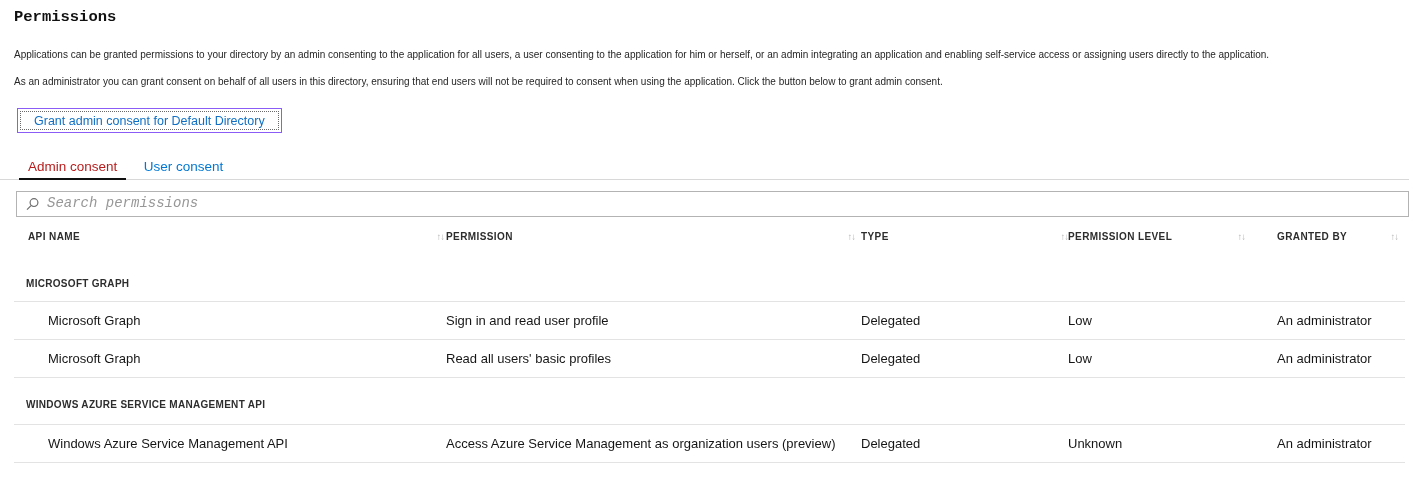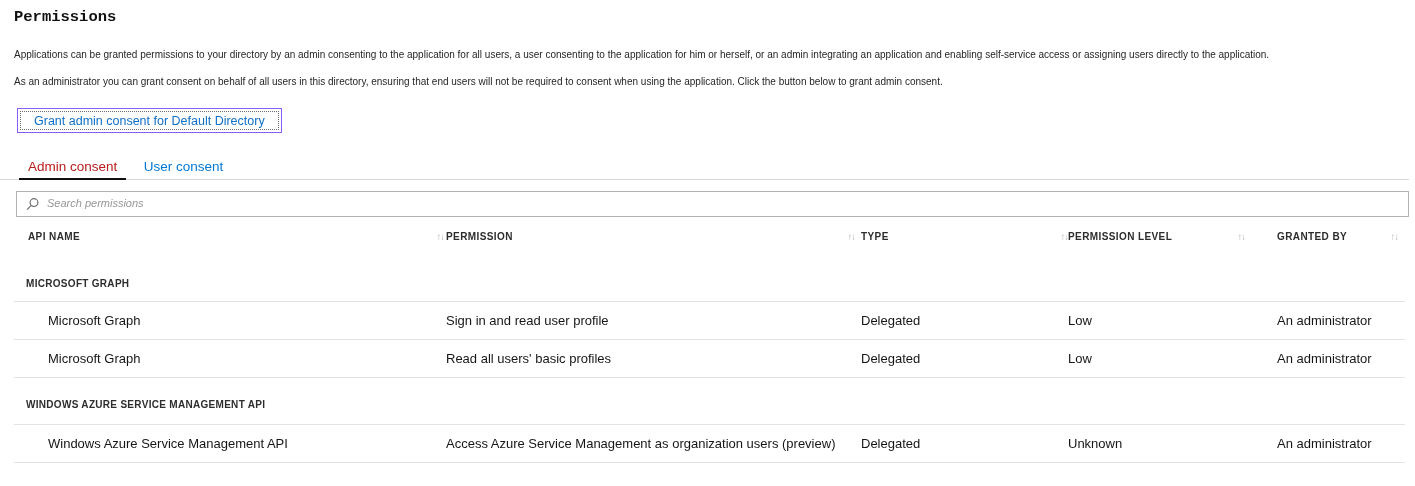--- a/index.html
+++ b/index.html
@@ -58,22 +58,22 @@
     width: 1393px; height: 26px;
     border: 1px solid #b3b3b3;
     background: #fff;
   }
   .search-icon-box {
     position: absolute; left: 8px; top: 5px; width: 15px; height: 15px;
   }
   .search-input {
     position: absolute; left: 28px; top: 0; right: 4px; height: 22px;
     border: none; outline: none;
-    font-family: Liberation Sans, sans-serif;
-    font-size: 11px; color: #333;
+    font-family: Liberation Mono, monospace;
+    font-size: 14px; color: #333;
     background: transparent;
   }
   .search-input::placeholder { font-style: italic; color: #979797; }
 
   .table { margin: 8px 10px 0 14px; width: 1391px; }
   .trow {
     display: grid;
     grid-template-columns: 432px 415px 207px 209px 128px;
     align-items: center;
   }

